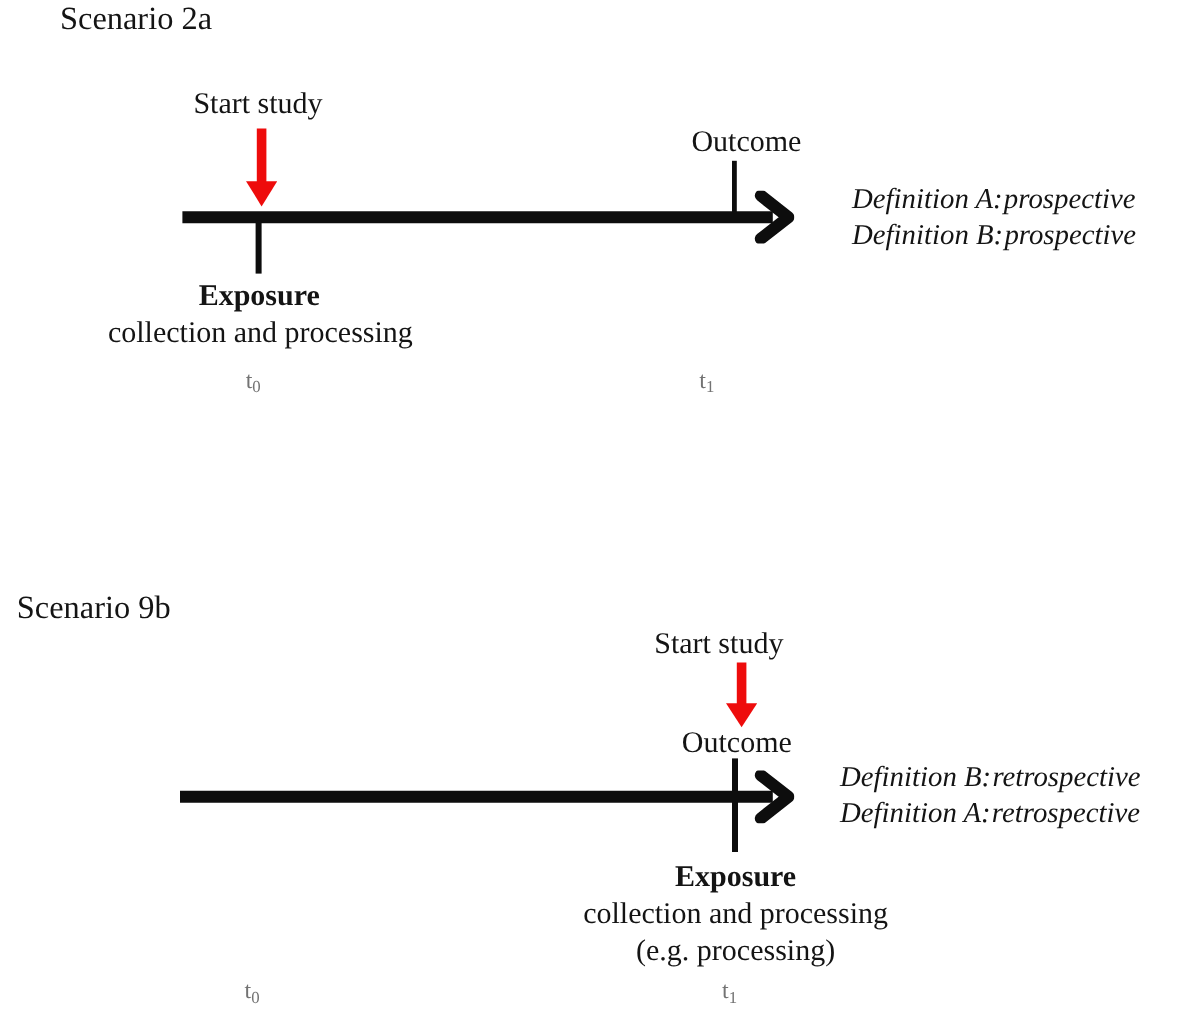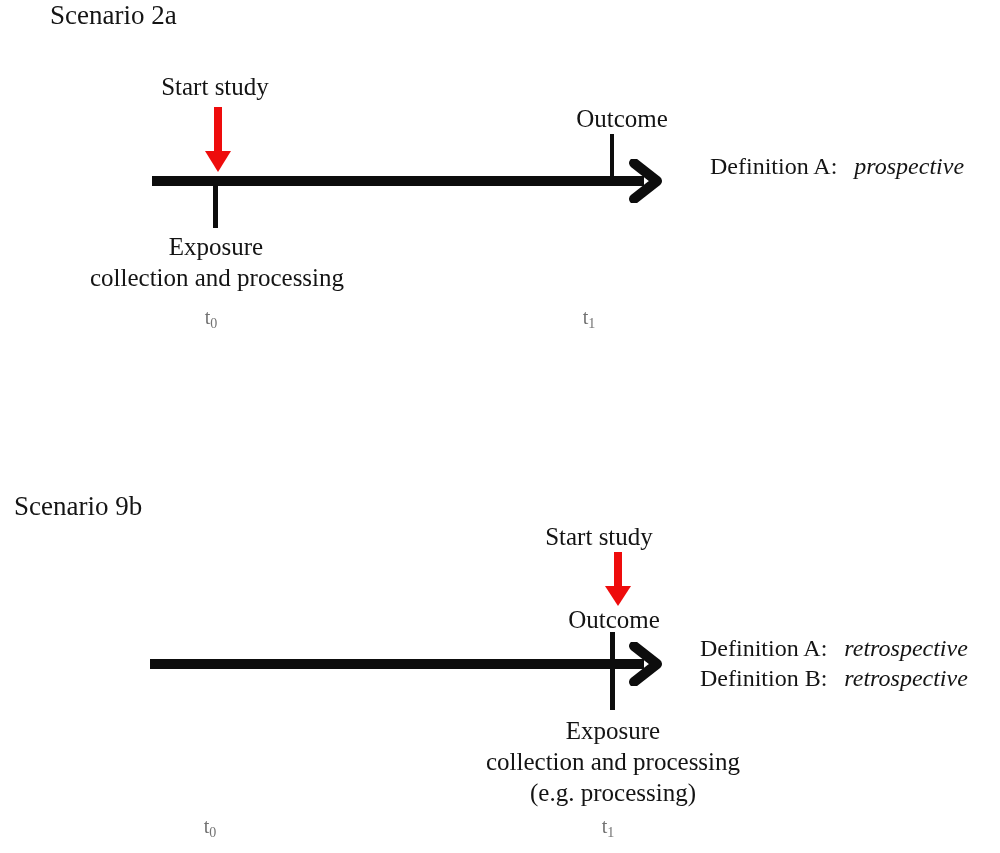--- a/index.html
+++ b/index.html
@@ -23,33 +23,33 @@
     line-height: 1.15;
     color: #141414;
     white-space: nowrap;
   }
   .label {
     font-size: 25px;
     line-height: 1.1;
     color: #141414;
     text-align: right;
   }
-  .label.bold { font-weight: normal; }
+  .label.bold { font-weight: bold; }
   .tick {
     background: #0d0d0d;
   }
   .definitions {
     font-size: 24px;
     line-height: 30px;
     color: #141414;
     white-space: nowrap;
   }
   .definitions .def-row { display: block; }
   .definitions .def-value { font-style: italic; text-align: right; }
-  .definitions .def-prefix { margin-right: 17px; }
+  .definitions .def-prefix { margin-right: 1px; font-style: italic; }
   .t-label {
     font-size: 20px;
     color: #737373;
     white-space: nowrap;
   }
   .t-label sub {
     font-size: 14px;
     line-height: 0;
     vertical-align: -4px;
   }
@@ -79,20 +79,23 @@
     <div class="abs tick" style="left:213px; top:184px; width:5px; height:44px;"></div>
 
     <div class="abs tick" style="left:610px; top:134px; width:4px; height:44px;"></div>
 
     <div class="abs label centered" style="left:622px; top:105px;">Outcome</div>
 
     <div class="abs definitions" style="left:710px; top:151px;">
       <span class="def-row">
         <span class="def-prefix">Definition A:</span><span class="def-value">prospective</span>
       </span>
+      <span class="def-row">
+        <span class="def-prefix">Definition B:</span><span class="def-value">prospective</span>
+      </span>
     </div>
 
     <div class="abs label bold centered" style="left:216px; top:233px;">Exposure</div>
     <div class="abs label centered" style="left:217px; top:264px;">collection and processing</div>
 
     <div class="abs t-label centered" style="left:211px; top:306px;">
       <span>t</span><sub>0</sub>
     </div>
     <div class="abs t-label centered" style="left:589px; top:306px;">
       <span>t</span><sub>1</sub>
@@ -114,24 +117,24 @@
 
     <svg class="abs" style="left:148px; top:222px;" width="514" height="44" viewBox="0 0 514 44">
       <line x1="2" y1="22" x2="496" y2="22" stroke="#0d0d0d" stroke-width="10"></line>
       <path d="M486,4 L509,22 L486,40" fill="none" stroke="#0d0d0d" stroke-width="10" stroke-linecap="round" stroke-linejoin="round"></path>
     </svg>
 
     <div class="abs tick" style="left:610px; top:212px; width:5px; height:78px;"></div>
 
     <div class="abs definitions" style="left:700px; top:213px;">
       <span class="def-row">
-        <span class="def-prefix">Definition A:</span><span class="def-value">retrospective</span>
+        <span class="def-prefix">Definition B:</span><span class="def-value">retrospective</span>
       </span>
       <span class="def-row">
-        <span class="def-prefix">Definition B:</span><span class="def-value">retrospective</span>
+        <span class="def-prefix">Definition A:</span><span class="def-value">retrospective</span>
       </span>
     </div>
 
     <div class="abs label bold centered" style="left:613px; top:297px;">Exposure</div>
     <div class="abs label centered" style="left:613px; top:328px;">collection and processing</div>
     <div class="abs label centered" style="left:613px; top:359px;">(e.g. processing)</div>
 
     <div class="abs t-label centered" style="left:210px; top:395px;">
       <span>t</span><sub>0</sub>
     </div>

